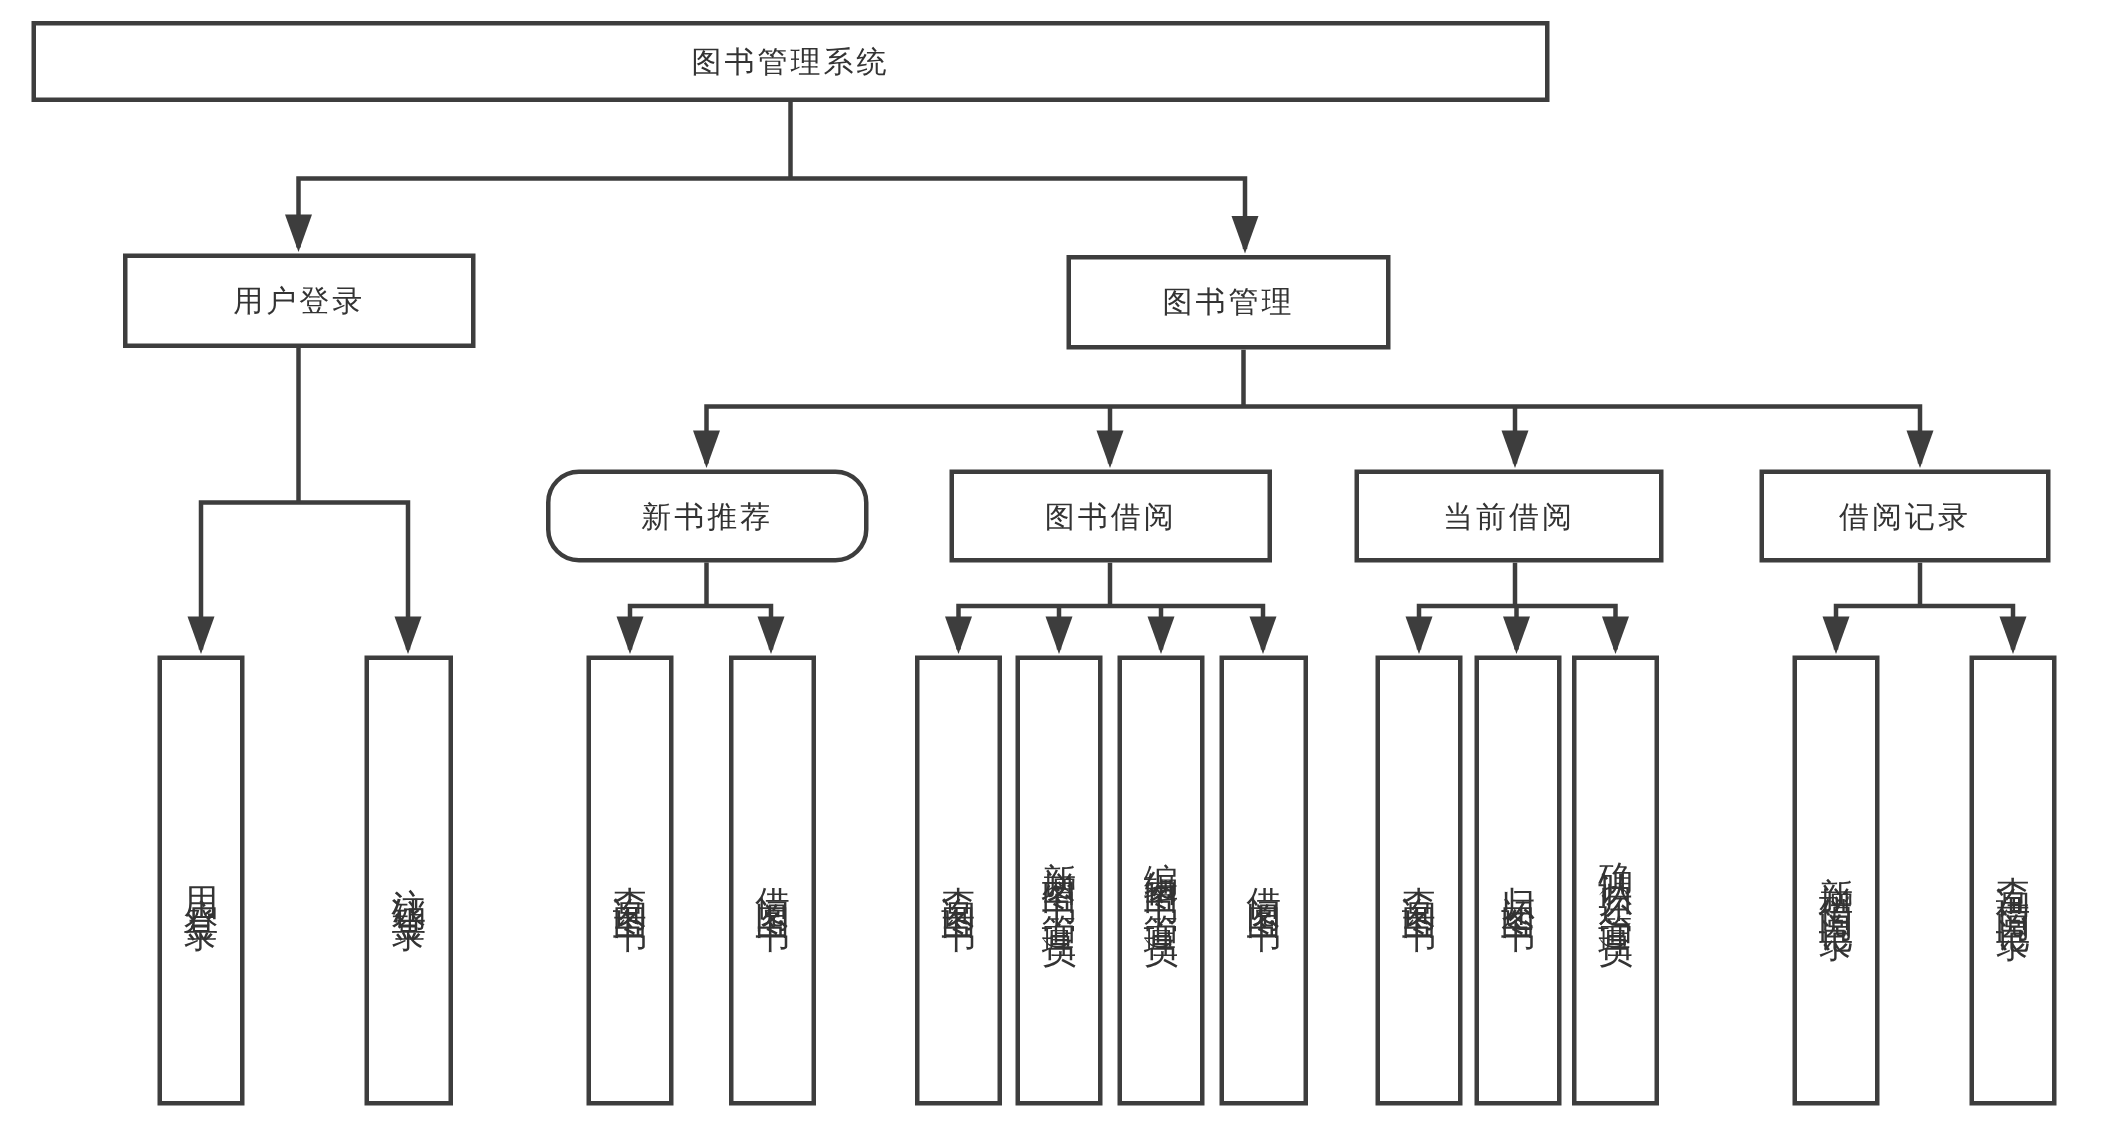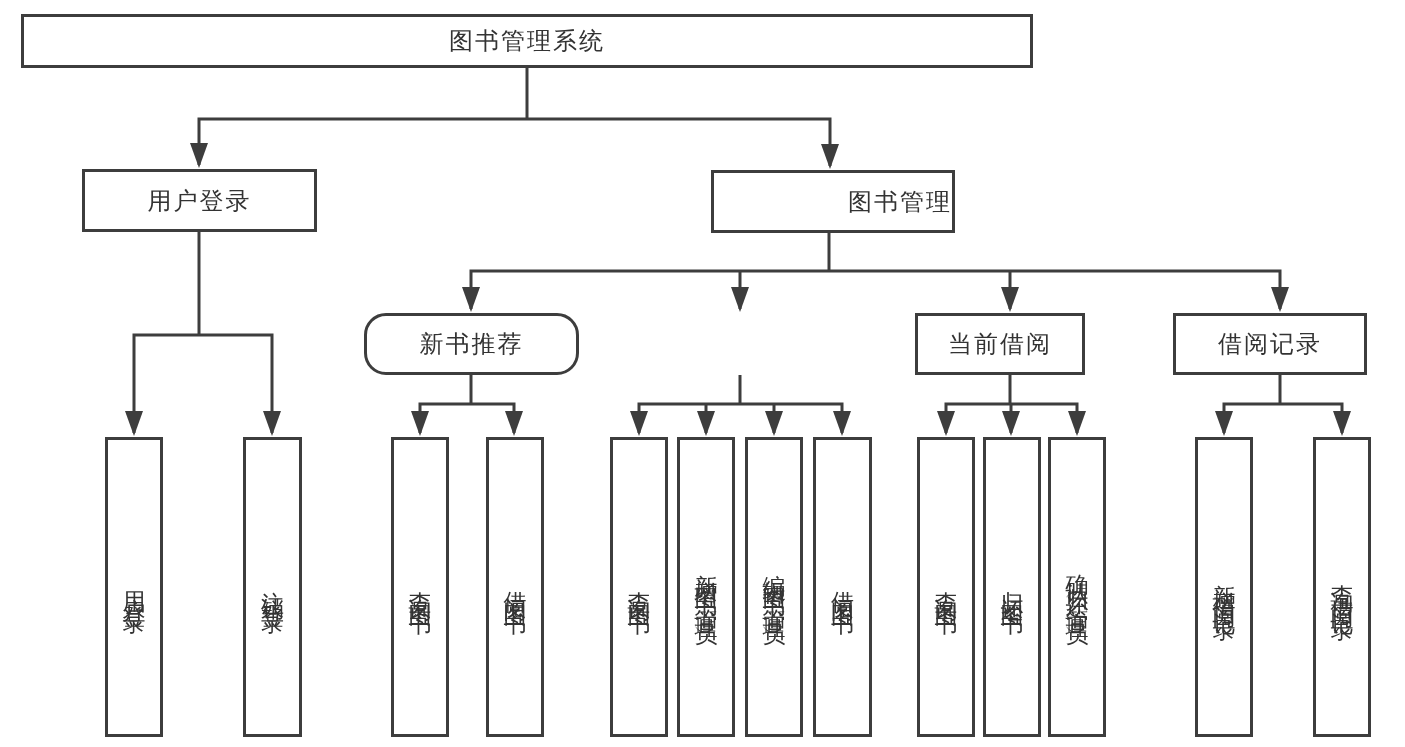--- a/index.html
+++ b/index.html
@@ -26,21 +26,21 @@
     box-sizing: border-box;
     border: 3px solid #3d3d3d;
     background: #ffffff;
     color: #333333;
     display: flex;
     align-items: center;
     justify-content: center;
     z-index: 2;
   }
   .node.h {
-    font-size: 24px;
+    font-size: 20px;
     letter-spacing: 2px;
     white-space: nowrap;
   }
   .node.v {
     font-size: 23px;
   }
   .node.v .vtext {
     writing-mode: vertical-rl;
     text-orientation: mixed;
     letter-spacing: 7px;
@@ -115,28 +115,31 @@
     </g>
   </svg>
 
   <div class="node h" style="left:21px; top:14px; width:1012px; height:54px;">
     <span>图书管理系统</span>
   </div>
 
   <div class="node h" style="left:82px; top:169px; width:235px; height:63px;">
     <span>用户登录</span>
   </div>
-  <div class="node h" style="left:711px; top:170px; width:244px; height:63px;justify-content:flex-end;">
+  <div class="node h" style="left:711px; top:170px; width:216px; height:63px;">
     <span>图书管理</span>
   </div>
 
   <div class="node h" style="left:364px; top:313px; width:215px; height:62px;border-radius:22px;">
     <span>新书推荐</span>
   </div>
-  <div class="node h" style="left:903px; top:313px; width:170px; height:62px;margin-left:12px;">
+  <div class="node h" style="left:633px; top:313px; width:215px; height:62px;">
+    <span>图书借阅</span>
+  </div>
+  <div class="node h" style="left:903px; top:313px; width:206px; height:62px;">
     <span>当前借阅</span>
   </div>
   <div class="node h" style="left:1173px; top:313px; width:194px; height:62px;text-align:center;">
     <span>借阅记录</span>
   </div>
 
   <div class="node v" style="left:105px; top:437px; width:58px; height:300px;">
     <span class="vtext">用户登录</span>
   </div>
   <div class="node v" style="left:243px; top:437px; width:59px; height:300px;">

